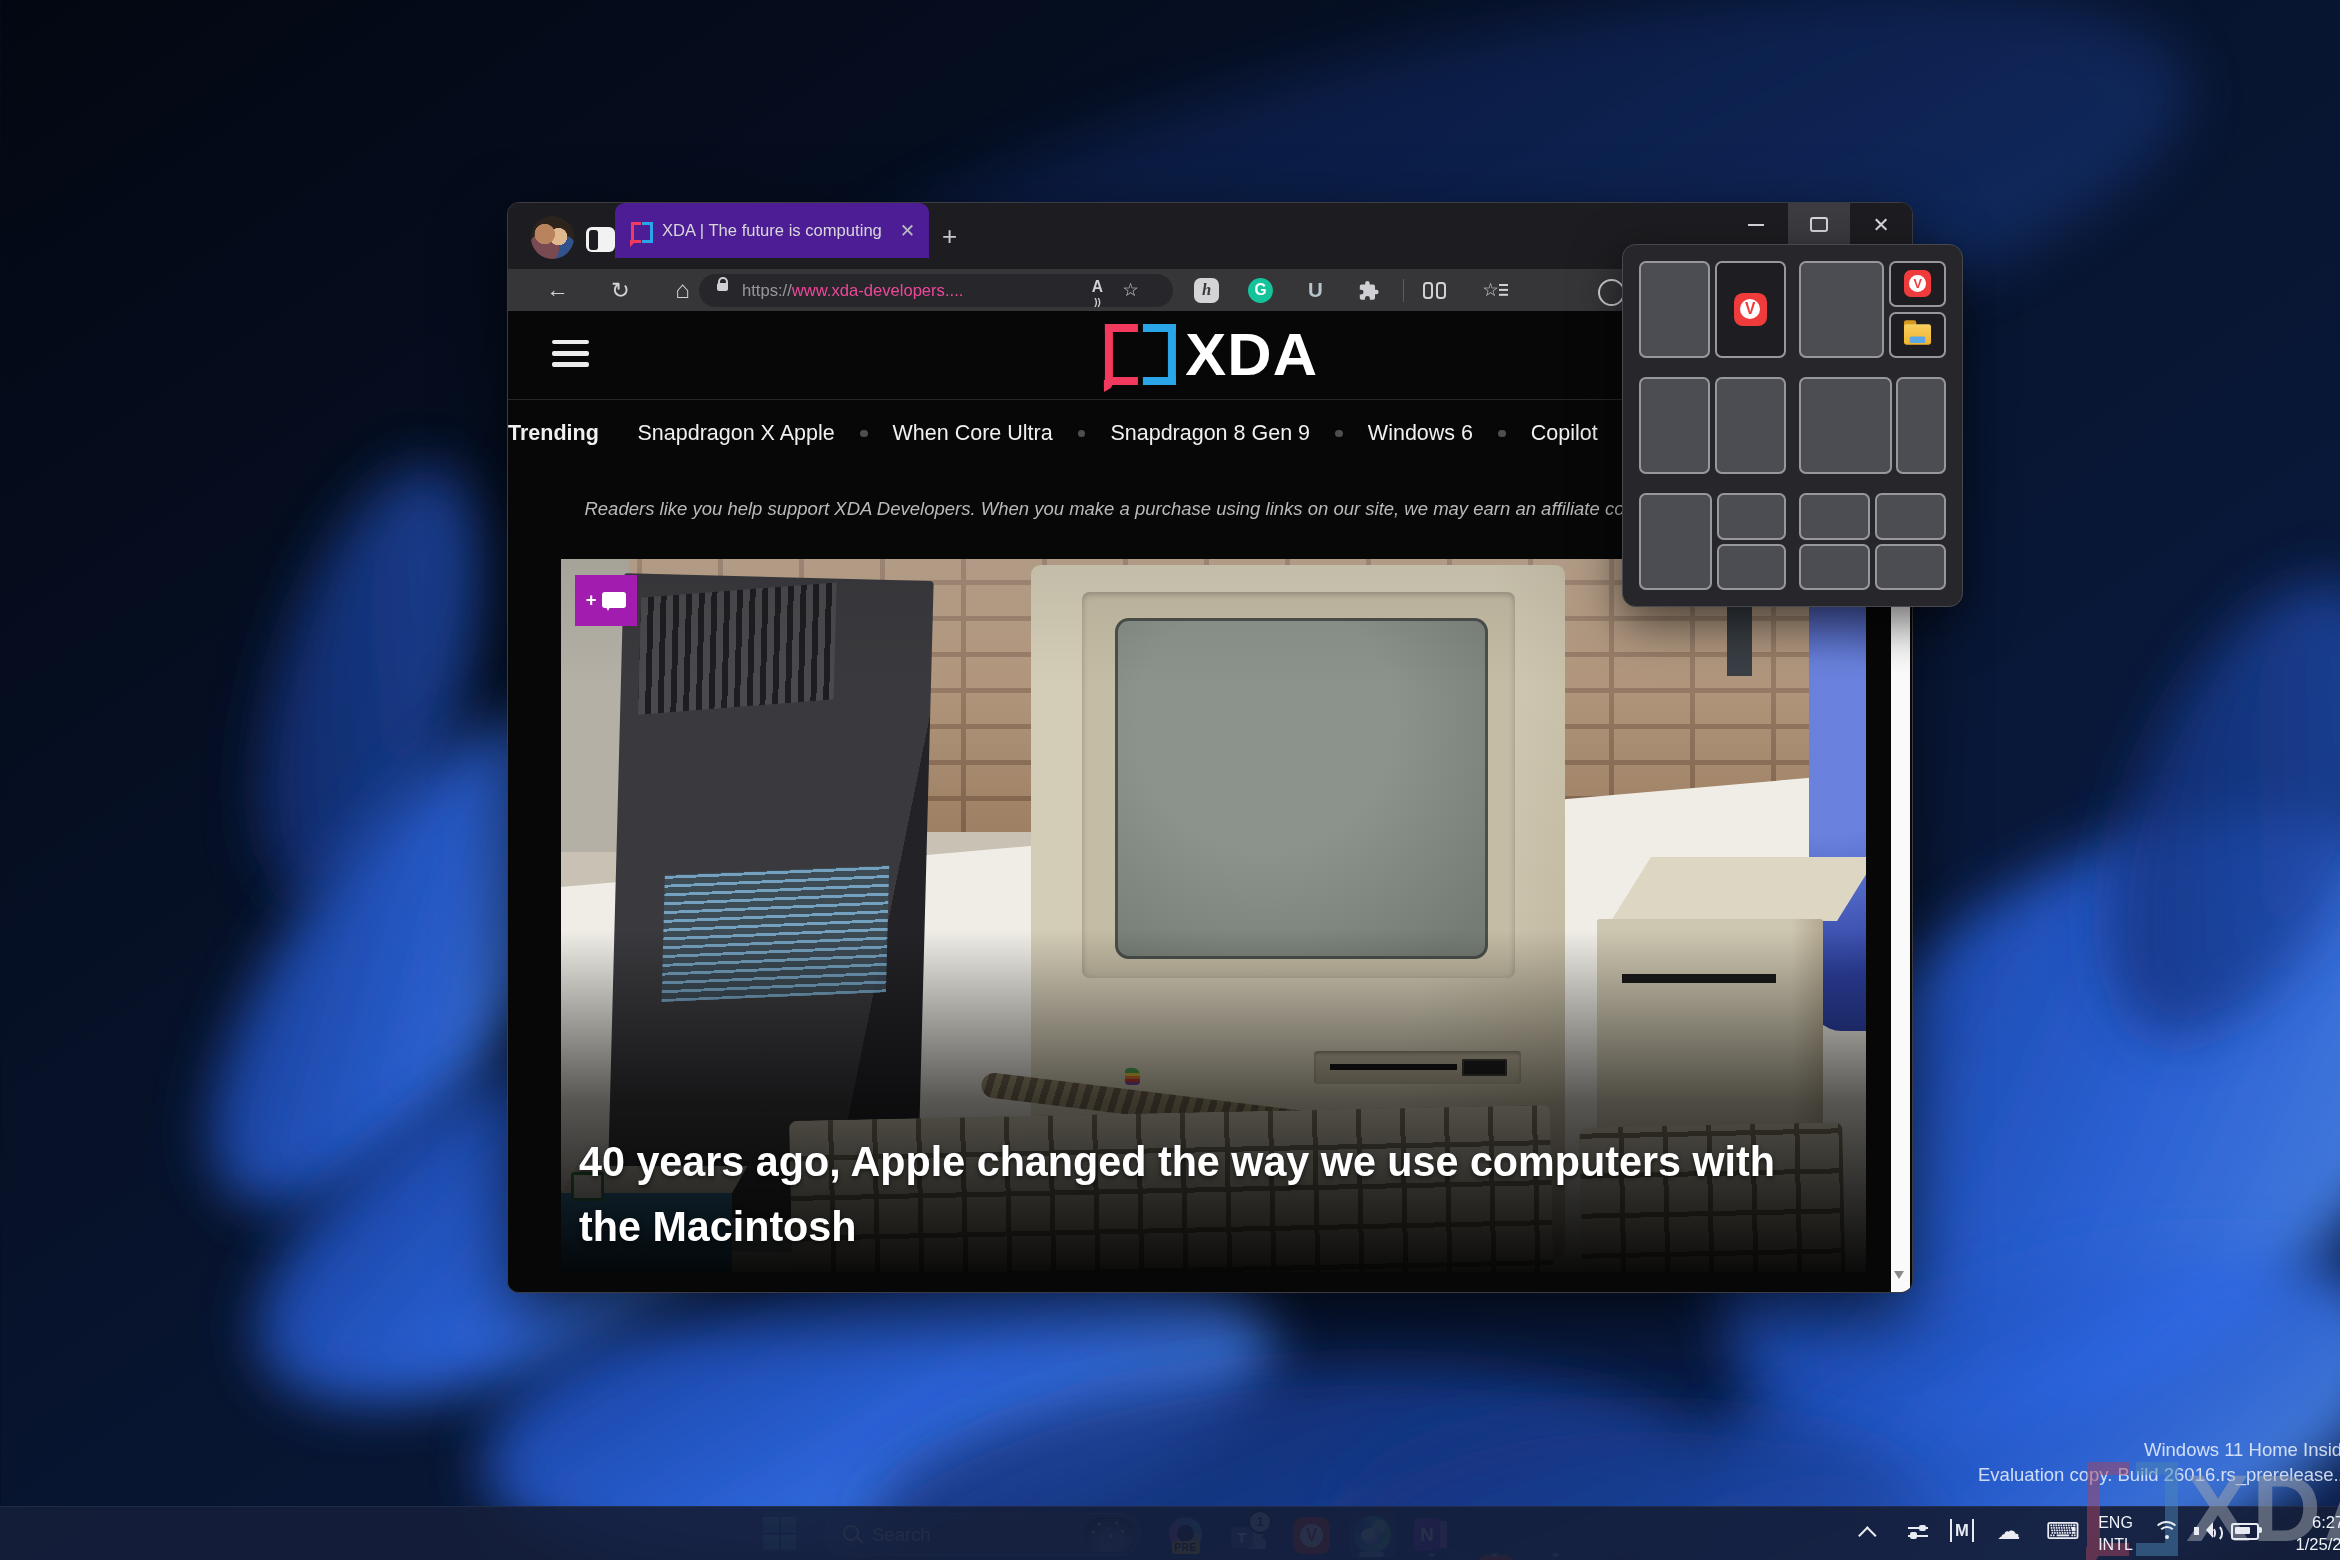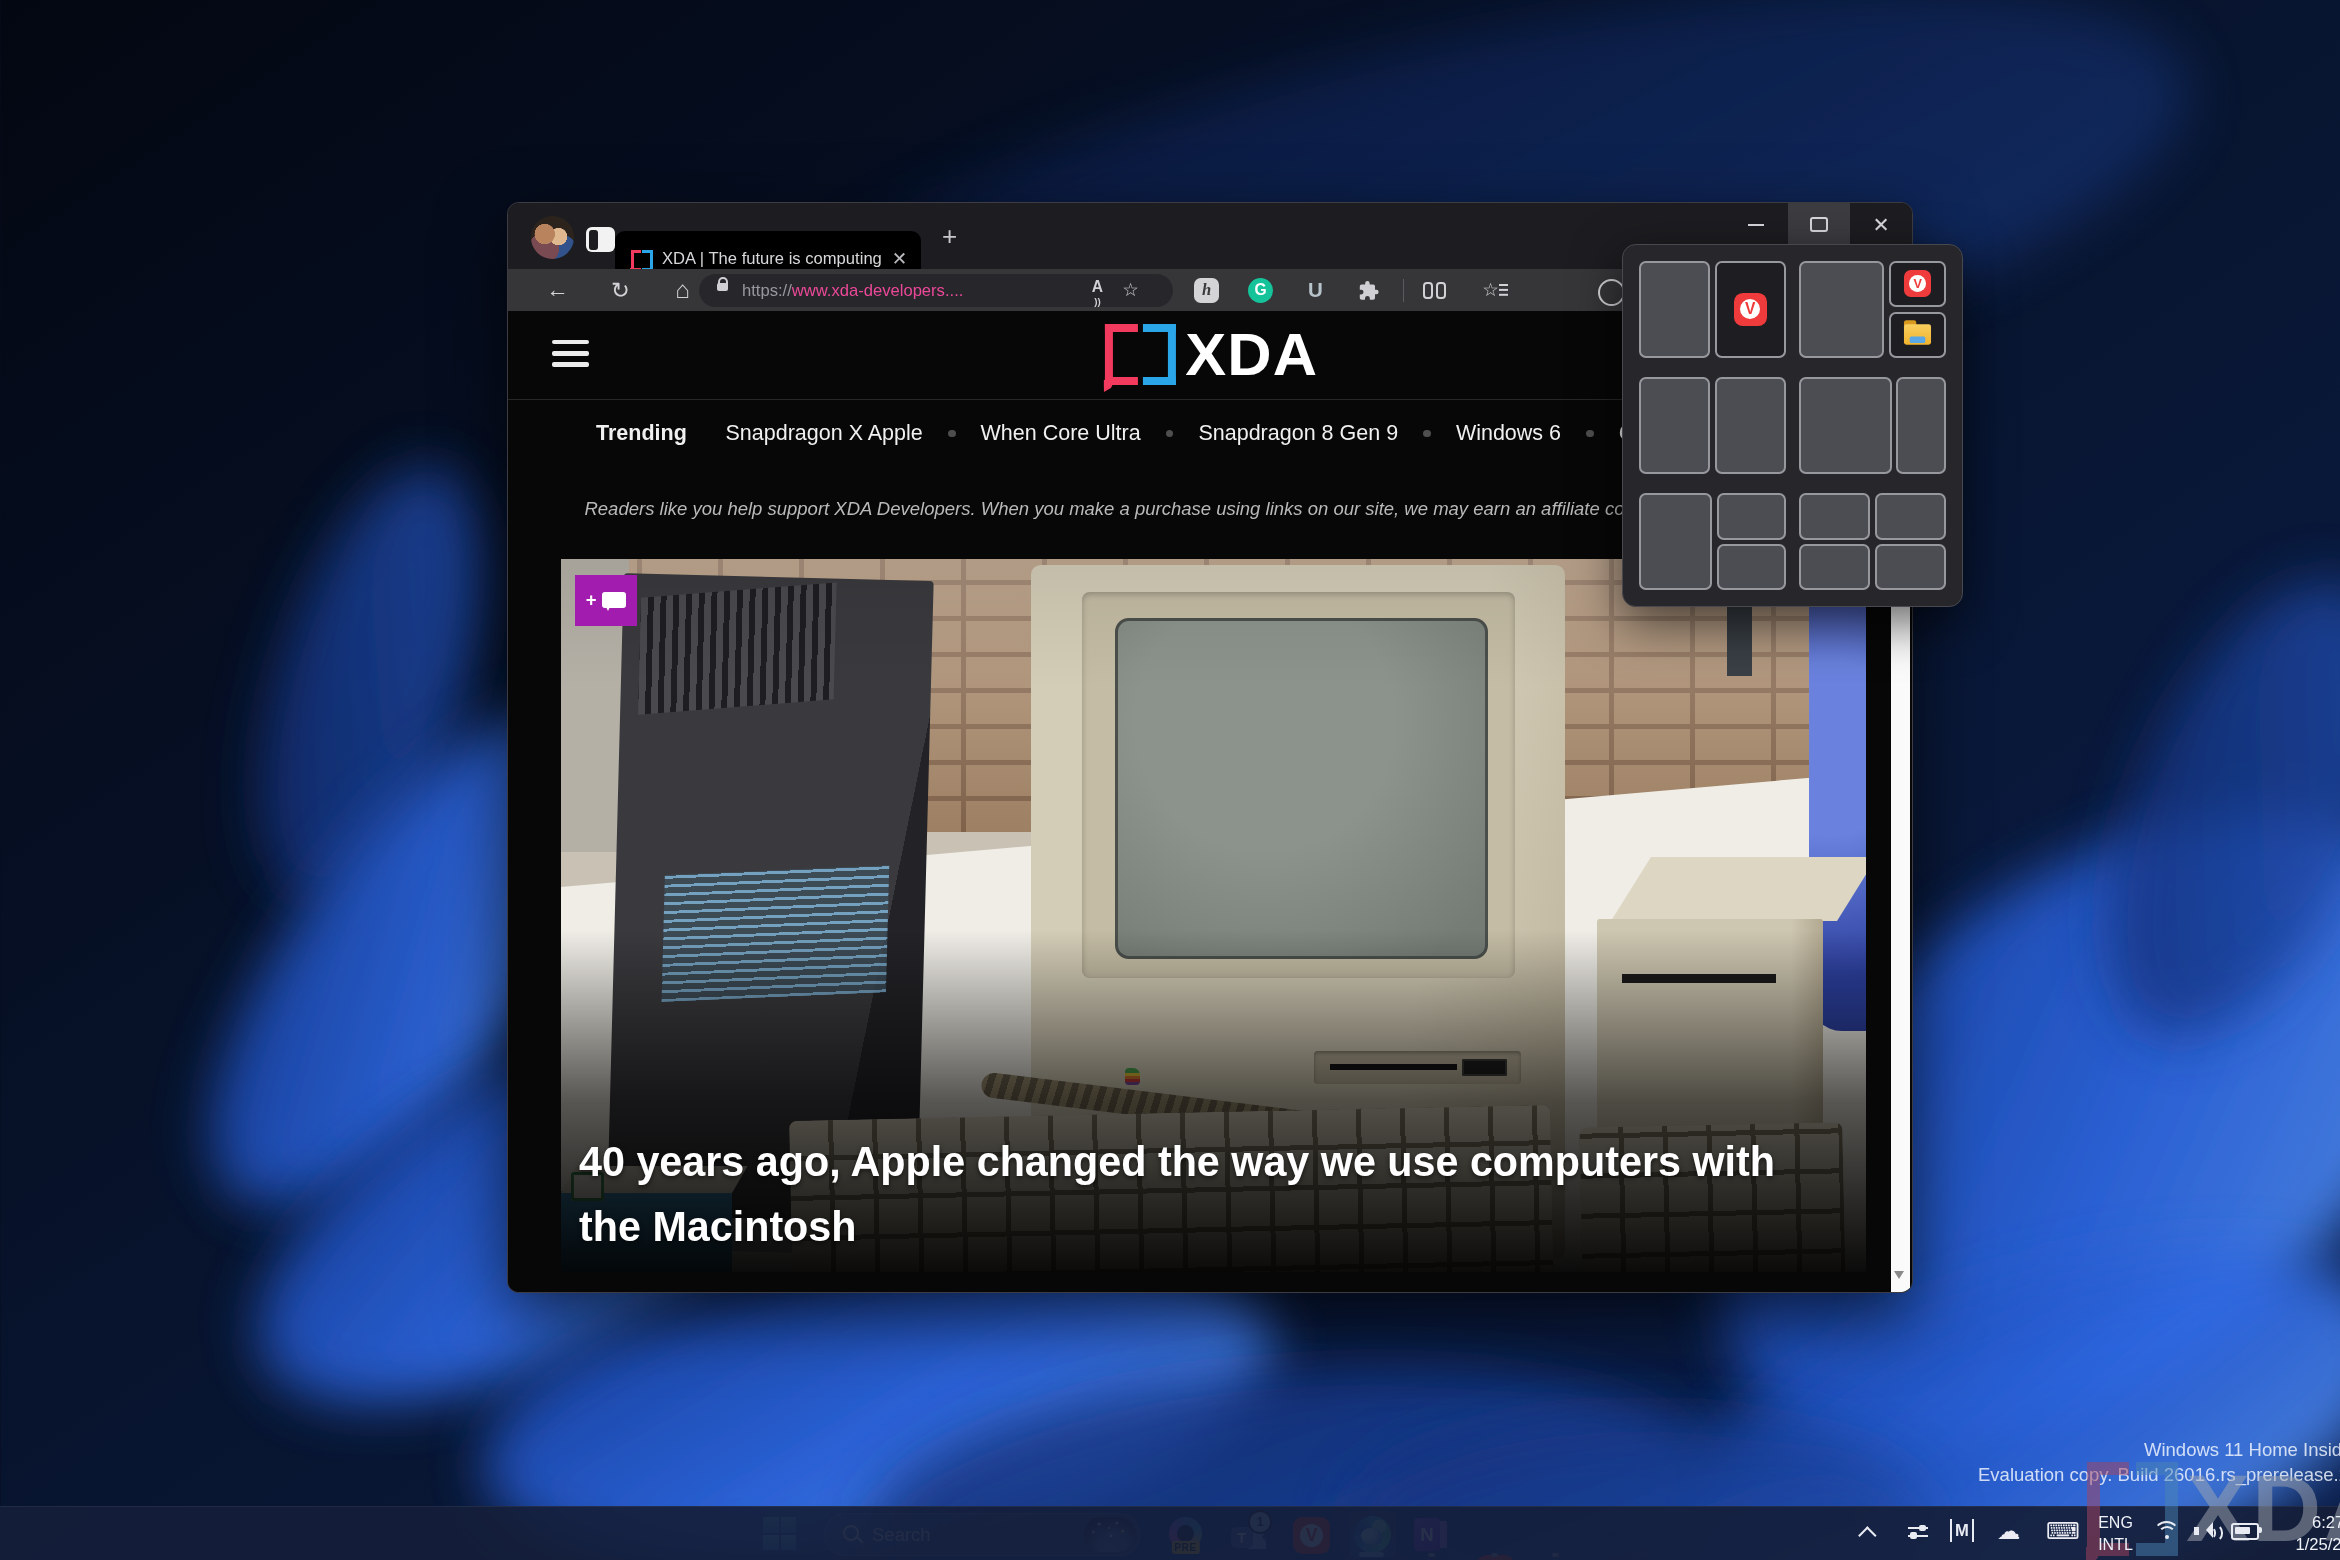--- a/index.html
+++ b/index.html
@@ -14,21 +14,21 @@
   #browser{left:507px;top:202px;width:1404px;height:1089px;background:#1d1d21;border:1px solid #3c3c42;
            border-radius:11.7px;box-shadow:0 23.4px 68px rgba(0,0,0,.65);z-index:10;overflow:hidden;}
   #titlebar{left:0;top:0;width:100%;height:66px;background:#1d1d21;}
   .avatar{left:23.4px;top:12.7px;width:43px;height:43px;border-radius:50%;
      background:radial-gradient(circle at 32% 42%,#b9835e 0 26%,rgba(0,0,0,0) 27%),
                 radial-gradient(circle at 64% 48%,#e0b890 0 24%,rgba(0,0,0,0) 25%),
                 radial-gradient(circle at 30% 75%,#7a4a52 0 34%,rgba(0,0,0,0) 35%),
                 radial-gradient(circle at 70% 80%,#31528a 0 34%,rgba(0,0,0,0) 35%),#2c241c;}
   .tileicon{left:78px;top:24.4px;width:29px;height:25px;background:#f2f2f2;border-radius:5.9px;}
   .tileicon::before{content:"";position:absolute;left:2.9px;top:2.9px;width:8.8px;height:19.5px;background:#1d1d21;border-radius:2.9px;}
-  #tab{left:107px;top:28px;width:306px;height:55px;background:#000000;border-radius:9.8px 9.8px 0 0;}
+  #tab{left:107px;top:0;width:306px;height:55px;background:#4c1d95;border-radius:9.8px 9.8px 0 0;padding-left:8px;}
   .favicon{left:15.6px;top:18.5px;width:21.5px;height:19.5px;}
   .fav-l{left:0;top:0;width:7.8px;height:15.6px;border:3.9px solid #f23a5e;border-right:none;}
   .fav-l::after{content:"";position:absolute;left:-3.9px;bottom:-6.8px;border:3.9px solid transparent;border-top:4.9px solid #f23a5e;border-left:3.9px solid #f23a5e;}
   .fav-r{left:11.7px;top:0;width:7.8px;height:15.6px;border:3.9px solid #2aa6e8;border-left:none;}
   #tab-title{left:47px;top:0;height:55px;line-height:55px;font-size:16.6px;color:#d8d8da;white-space:nowrap;}
   #tab-close{right:9.8px;top:15.6px;width:23.4px;height:23.4px;color:#b9b9bd;font-size:18.5px;line-height:23.4px;text-align:center;border-radius:4.9px;}
   #newtab{left:427px;top:19.5px;width:29px;height:29px;color:#c8c8cc;font-size:26px;line-height:27px;text-align:center;font-weight:300;}
   .winbtn{top:0;width:62px;height:43px;display:grid;place-items:center;}
   #btn-min{right:125px;} #btn-max{right:62px;background:#3c3c41;} #btn-close{right:0;}
   #btn-min span{display:block;width:16.6px;height:2px;background:#d9d9dd;}
@@ -60,21 +60,21 @@
   
   #content{left:0;top:108px;width:100%;height:981px;background:#070707;}
   #hamburger{left:44px;top:29px;width:39px;height:31px;}
   #hamburger i{display:block;width:37px;height:4.4px;background:#ececec;border-radius:2px;margin-bottom:6.8px;}
   #pagelogo{left:50%;top:13.7px;transform:translateX(-50%);display:flex;align-items:center;height:60px;}
   .xb-l{width:25px;height:45px;border:8.8px solid #f23a5e;border-right:none;position:relative;}
   .xb-l::after{content:"";position:absolute;left:-8.8px;bottom:-14.6px;border:4.9px solid transparent;border-top:8.8px solid #f23a5e;border-left:7.8px solid #f23a5e;}
   .xb-r{width:25px;height:45px;border:8.8px solid #2aa6e8;border-left:none;margin-left:4.9px;}
   #pagelogo b{color:#fff;font-size:59px;letter-spacing:1px;margin-left:11.7px;transform:scaleX(1.04);font-weight:800;}
   #head-divider{left:0;top:88px;width:1381px;height:1px;background:#272727;}
-  #trendrow{left:0;top:101px;width:1381px;height:43px;display:flex;justify-content:center;align-items:center;gap:25px;font-size:21.5px;color:#f0f0f0;}
+  #trendrow{left:0;top:101px;width:1381px;height:43px;display:flex;justify-content:flex-start;align-items:center;gap:25px;font-size:21.5px;color:#f0f0f0;}
   #trendrow .tr-label{font-weight:bold;margin-right:13.7px;}
   #trendrow .navlink{white-space:nowrap;}
   #trendrow .bull{width:7.8px;height:7.8px;border-radius:50%;background:#4e4e4e;}
   #disclaimer{left:0;top:187px;width:1381px;text-align:center;font-style:italic;font-size:18.5px;color:#b9b9b9;}
   #disclaimer b{color:#d6d6d6;text-decoration:underline;}
 
   
   #hero{left:53px;top:248px;width:1305px;height:713px;background:#c9c2b4;overflow:hidden;}
   .bricks{left:0;top:0;width:100%;height:273px;background:
       repeating-linear-gradient(90deg,rgba(122,90,64,0) 0 76px,#8a6a50 76px 81px),

